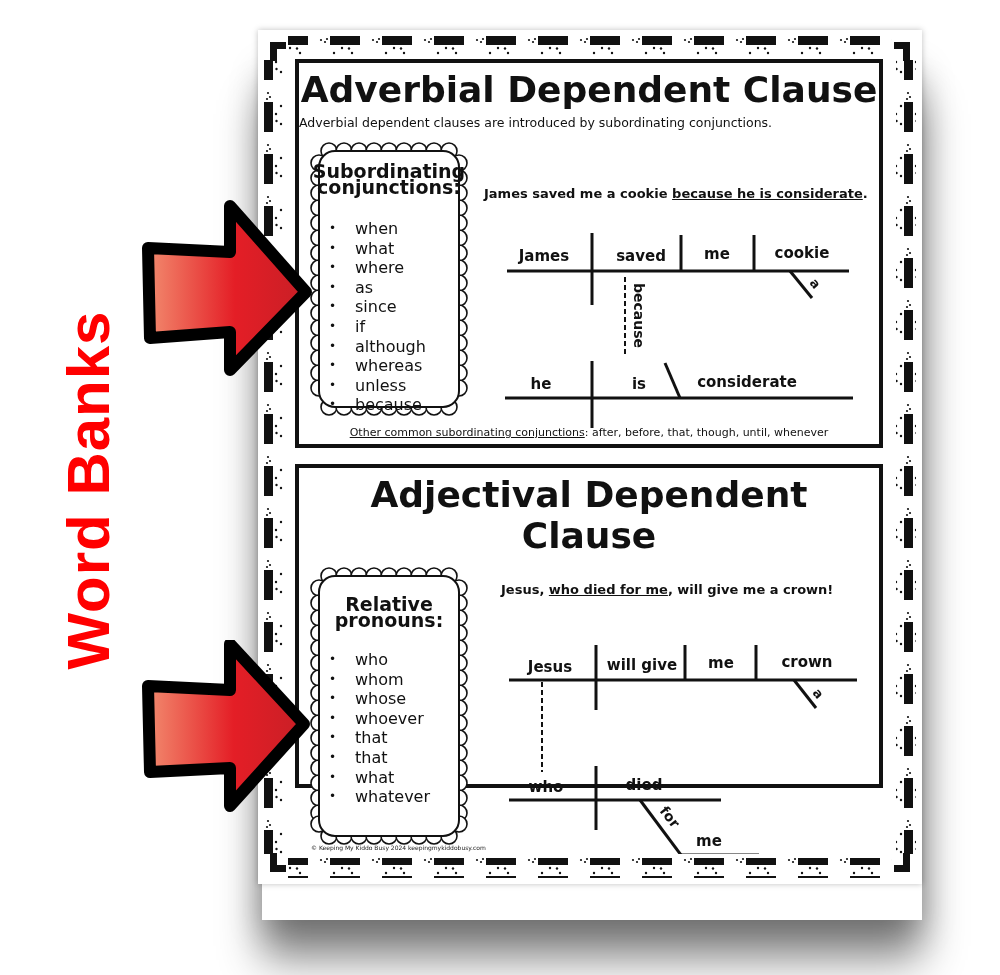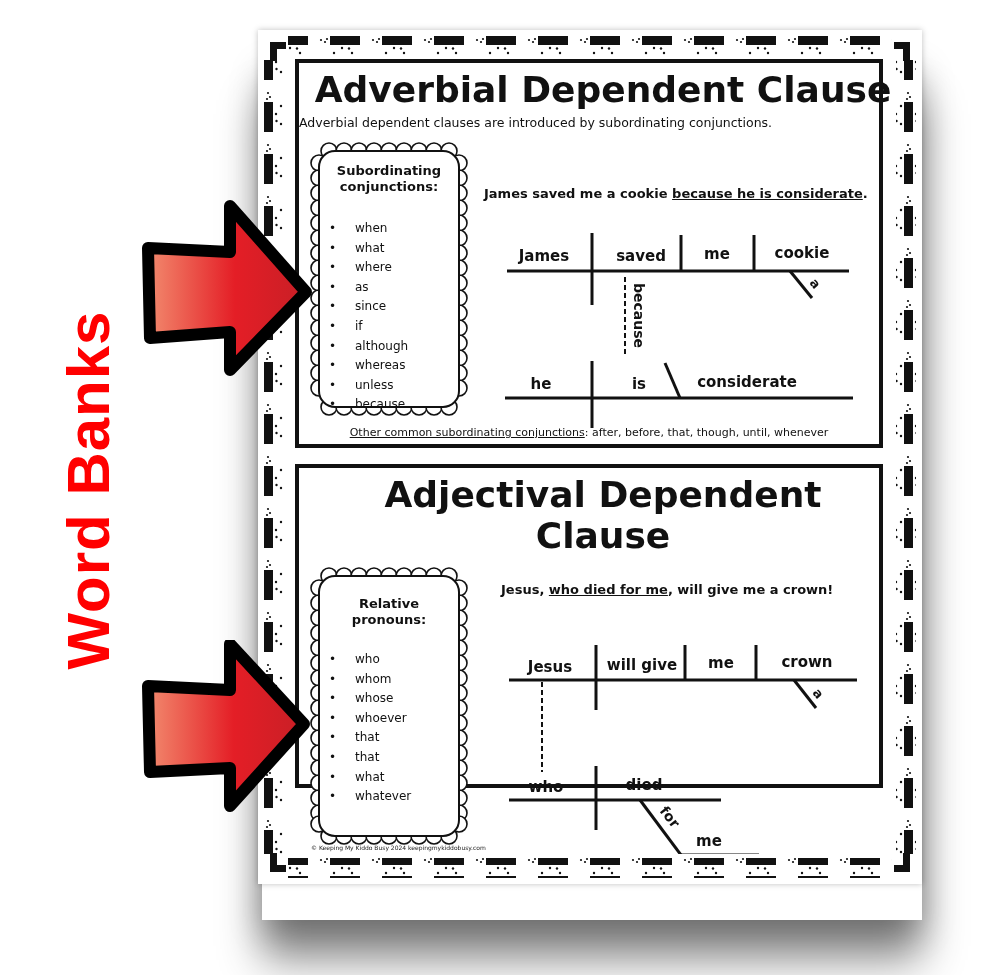--- a/index.html
+++ b/index.html
@@ -6,28 +6,28 @@
   body { width:1000px; height:975px; background:#ffffff; position:relative; overflow:hidden;
          font-family:"DejaVu Sans", "Liberation Sans", sans-serif; color:#111; }
   .shadow { position:absolute; left:262px; top:60px; width:660px; height:860px;
             background:transparent; box-shadow: 0 40px 40px rgba(0,0,0,0.45), 0 10px 30px rgba(0,0,0,0.25); }
   .page { position:absolute; left:258px; top:30px; width:664px; height:854px; background:#fff;
           box-shadow: 0 0 6px rgba(0,0,0,0.25); }
   .border-svg { position:absolute; left:0; top:0; }
   .panel { position:absolute; background:#fff; border:4px solid #111; box-sizing:border-box; }
   .panel.top { left:37px; top:29px; width:588px; height:389px; }
   .panel.bottom { left:37px; top:434px; width:588px; height:324px; }
-  .title { position:absolute; left:14px; width:100%; text-align:center; font-weight:bold;
+  .title { position:absolute; left:0; width:100%; text-align:center; font-weight:bold;
            font-size:36px; letter-spacing:0px; }
   .subtitle { position:absolute; left:0; width:100%; text-align:left; font-size:12.5px; }
   .bank { position:absolute; }
   .bank-title { position:absolute; left:0; width:100%; text-align:center; font-weight:bold;
-                font-size:13px; line-height:16px; }
+                font-size:19px; line-height:16px; }
   .bank ul { position:absolute; left:20px; margin:0; padding:0; list-style:none; }
-  .bank li { font-size:12px; line-height:19.6px; position:relative; padding-left:26px; }
+  .bank li { font-size:16px; line-height:19.6px; position:relative; padding-left:26px; }
   .bank li::before { content:"•"; position:absolute; left:0; top:0; font-size:12px; }
   .sentence { position:absolute; font-weight:bold; font-size:13px; white-space:nowrap; }
   .sentence u { text-decoration:underline; }
   .diag { position:absolute; }
   .diag text { font-family:"DejaVu Sans", "Liberation Sans", sans-serif; font-weight:bold; fill:#111; }
   .other { position:absolute; left:0; width:100%; text-align:center; font-size:11px; white-space:nowrap; }
   .other u { text-decoration:underline; }
   .copyright { position:absolute; font-size:6px; color:#222; white-space:nowrap; }
   .side-label { position:absolute; left:48px; top:300px; width:80px; height:380px; }
   .side-label span { position:absolute; left:50%; top:50%; transform:translate(-50%,-50%) rotate(-90deg);

